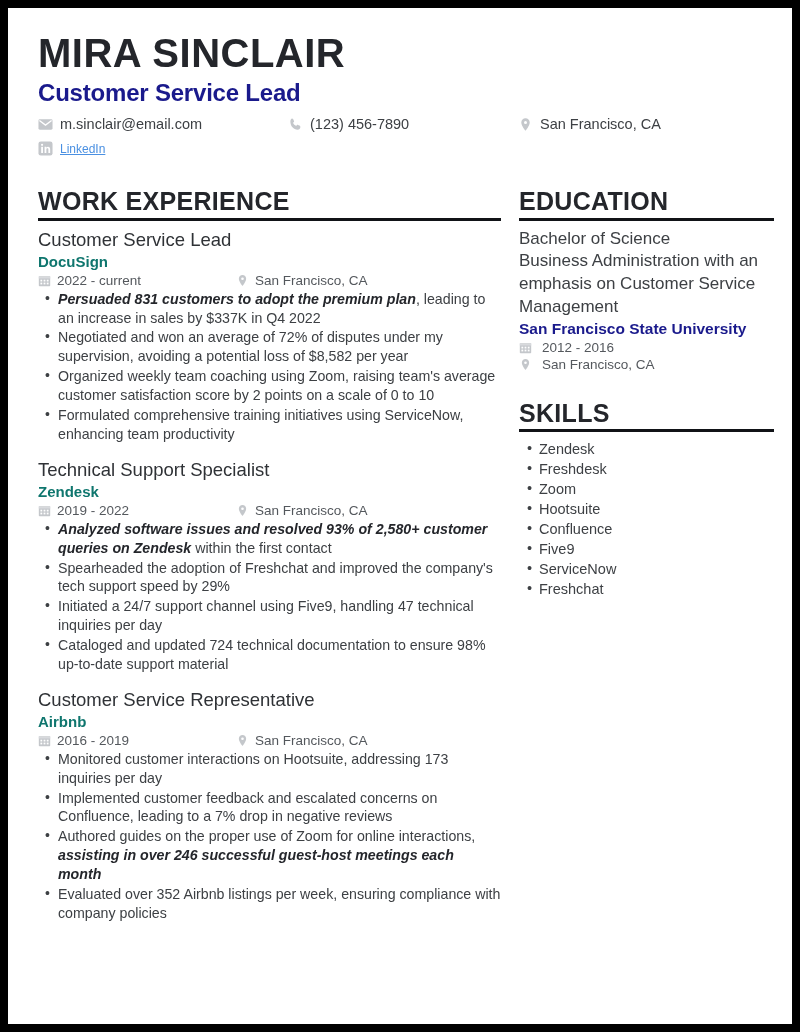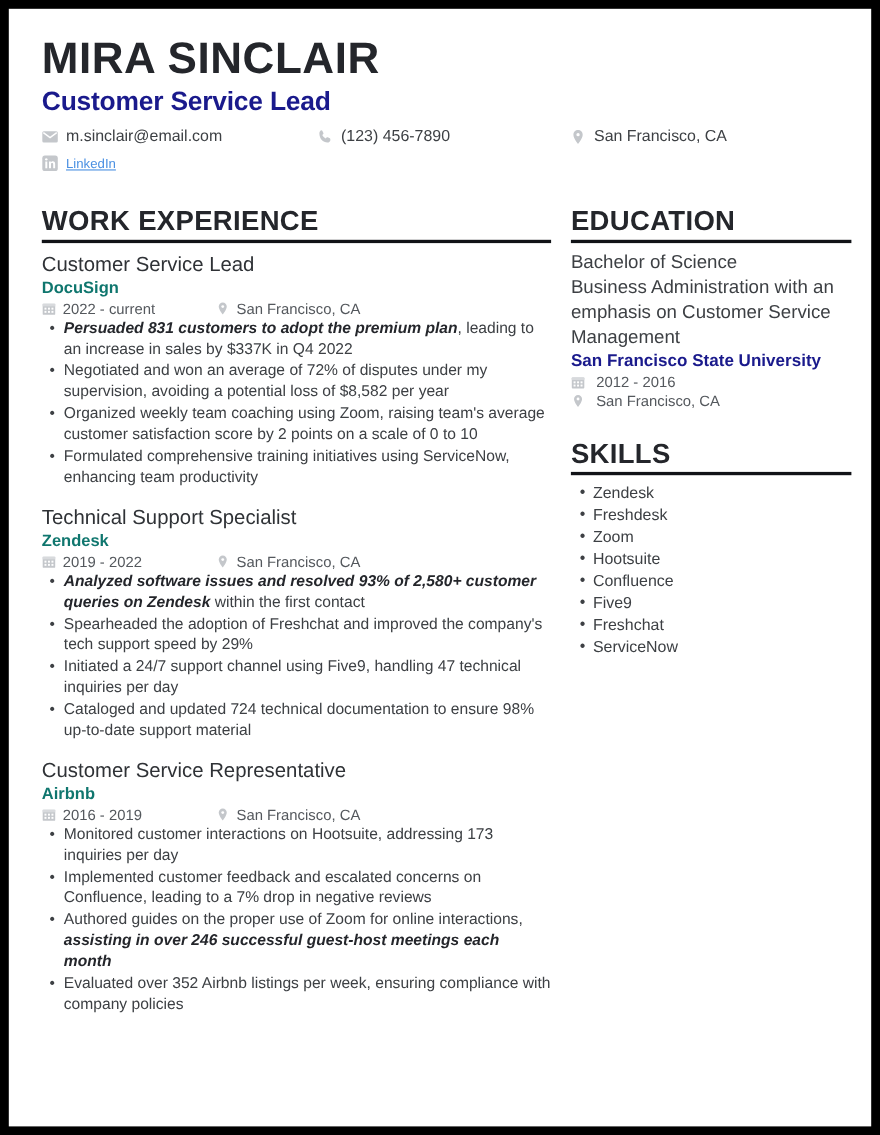--- a/index.html
+++ b/index.html
@@ -82,20 +82,21 @@
     font-size: 15px;
     font-weight: bold;
     color: #0f766e;
     margin-top: 1px;
   }
   .meta-row {
     display: flex;
     align-items: center;
     margin-top: 3px;
     margin-bottom: 2px;
+    gap: 40px;
   }
   .meta {
     display: flex;
     align-items: center;
     gap: 6px;
     font-size: 13.5px;
     color: #54585d;
   }
   .meta-date { width: 158px; flex: 0 0 158px; }
   ul.bullets {
@@ -346,20 +347,20 @@
       <div class="skills-block">
         <div class="sec-title">SKILLS</div>
         <div class="sec-rule"></div>
         <ul class="skills">
           <li>Zendesk</li>
           <li>Freshdesk</li>
           <li>Zoom</li>
           <li>Hootsuite</li>
           <li>Confluence</li>
           <li>Five9</li>
+          <li>ServiceNow</li>
           <li>Freshchat</li>
-          <li>ServiceNow</li>
         </ul>
       </div>
 
     </div>
   </div>
 </div>
 
 </body></html>

